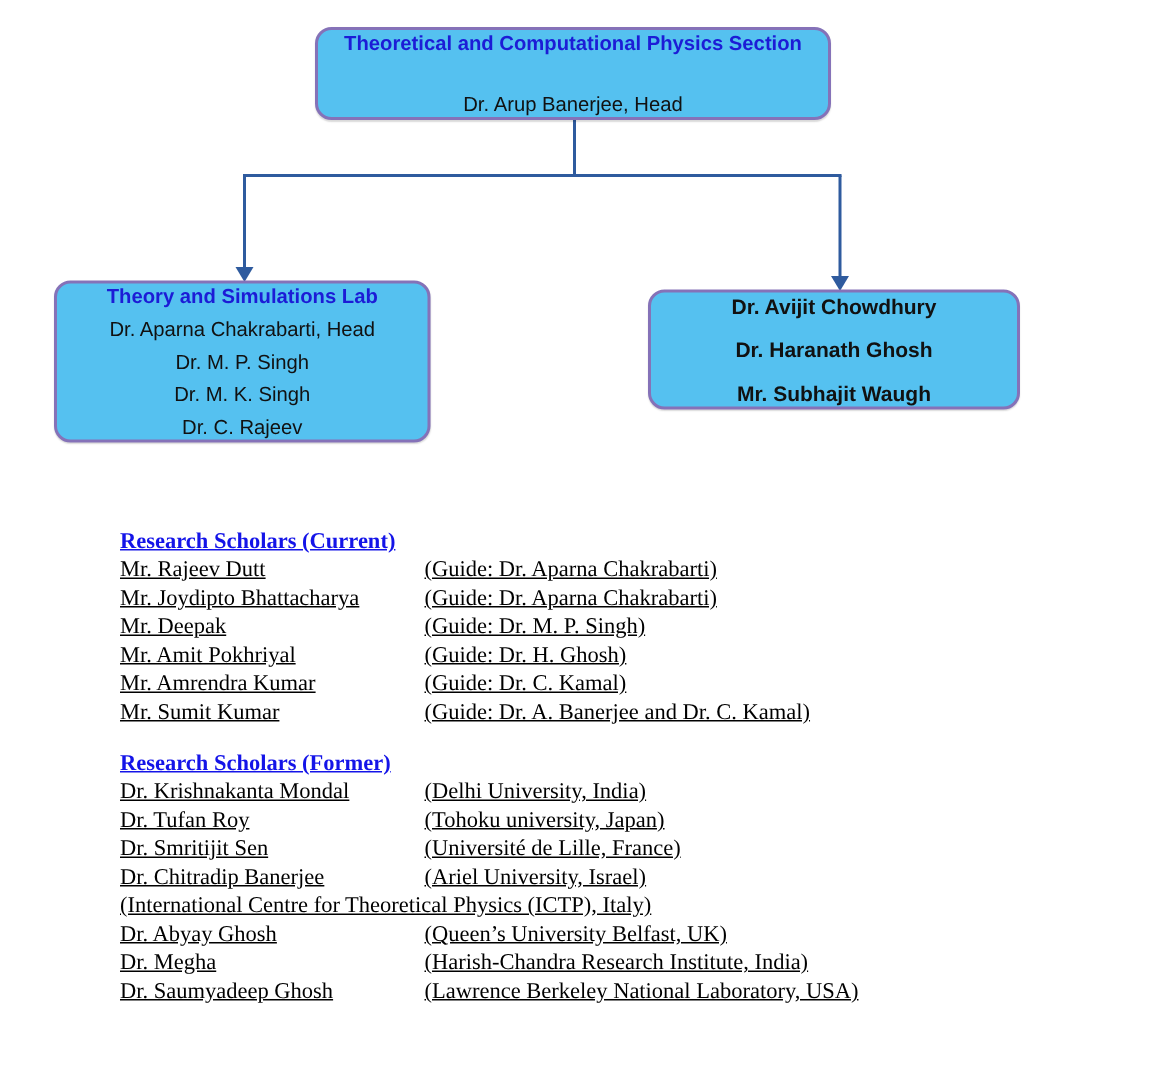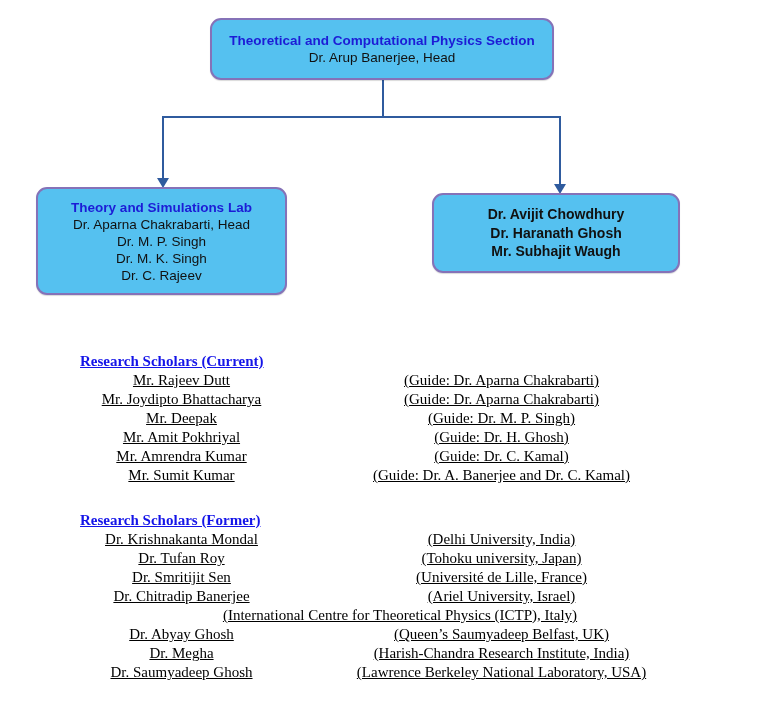--- a/index.html
+++ b/index.html
@@ -29,21 +29,21 @@
   svg.connectors line { stroke: var(--connector); stroke-width: 2; }
   svg.connectors polygon { fill: var(--connector); }
   .box {
     position: absolute;
     background: var(--box-fill);
     border: 2px solid var(--box-border);
     border-radius: 11px;
     display: flex;
     flex-direction: column;
     align-items: center;
-    justify-content: center;
+    justify-content: space-between;
     text-align: center;
     box-shadow: 0 1px 1px rgba(0,0,0,0.15);
   }
   .box-title {
     font-weight: bold;
     color: var(--box-title);
     font-size: 13.5px;
     line-height: 17px;
     white-space: nowrap;
   }
@@ -68,24 +68,24 @@
     color: #000000;
     text-decoration: underline;
   }
   .section-heading {
     display: inline-block;
     color: var(--heading);
     font-weight: bold;
     text-decoration: underline;
     line-height: 19px;
   }
-  .row { display: flex; line-height: 19px; text-align: center; }
+  .row { display: flex; line-height: 19px; }
   .row .name { width: 203px; flex: 0 0 203px; }
   .row .detail { flex: 1; }
-  .section-former { margin-top: 26px; }
+  .section-former { margin-top: 15px; }
 </style>
 </head>
 <body>
 
 <div class="canvas">
 
   <svg class="connectors" viewBox="0 0 772 717" aria-hidden="true">
     <line x1="383" y1="80" x2="383" y2="118"></line>
     <line x1="162" y1="117" x2="561" y2="117"></line>
     <line x1="163" y1="117" x2="163" y2="179"></line>
@@ -159,21 +159,21 @@
       </div>
       <div class="row">
         <span class="name">Dr. Chitradip Banerjee</span>
         <span class="detail">(Ariel University, Israel)</span>
       </div>
       <div class="row">
         <span class="detail">(International Centre for Theoretical Physics (ICTP), Italy)</span>
       </div>
       <div class="row">
         <span class="name">Dr. Abyay Ghosh</span>
-        <span class="detail">(Queen’s Saumyadeep Belfast, UK)</span>
+        <span class="detail">(Queen’s University Belfast, UK)</span>
       </div>
       <div class="row">
         <span class="name">Dr. Megha</span>
         <span class="detail">(Harish-Chandra Research Institute, India)</span>
       </div>
       <div class="row">
         <span class="name">Dr. Saumyadeep Ghosh</span>
         <span class="detail">(Lawrence Berkeley National Laboratory, USA)</span>
       </div>
     </div>

